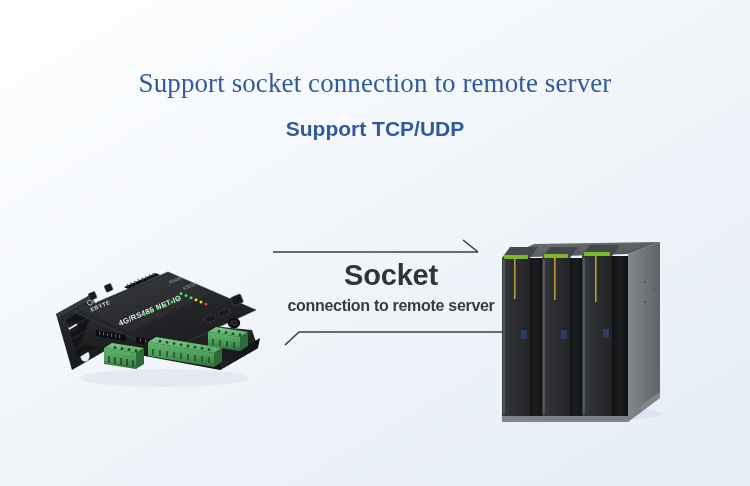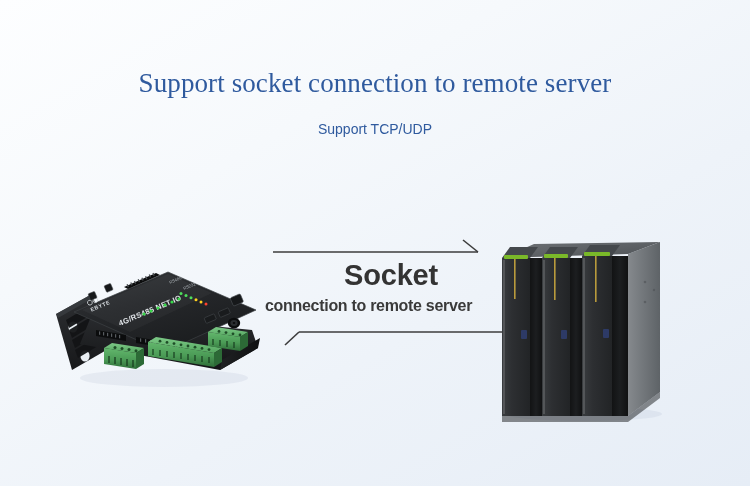--- a/index.html
+++ b/index.html
@@ -33,24 +33,24 @@
     font-size: 27px;
     line-height: 34px;
     color: #2f5a9e;
     letter-spacing: 0.1px;
     font-weight: 400;
     white-space: nowrap;
     font-family: Liberation Serif, serif;
   }
   .title-sub {
     margin-top: 16px;
-    font-size: 14px;
+    font-size: 21px;
     line-height: 26px;
     color: #2f5a9e;
-    font-weight: 400;
+    font-weight: 700;
     white-space: nowrap;
   }
 
   
   .center-block {
     position: absolute;
     left: 265px;
     top: 238px;
     width: 252px;
     height: 112px;
@@ -73,21 +73,21 @@
     line-height: 34px;
     font-weight: bold;
     color: #333333;
     letter-spacing: -0.2px;
   }
   .socket-sub {
     position: absolute;
     left: 0;
     top: 58px;
     width: 252px;
-    text-align: left;
+    text-align: center;
     font-size: 16px;
     line-height: 20px;
     font-weight: bold;
     color: #3a3a3a;
     letter-spacing: -0.3px;
     white-space: nowrap;
   }
 
   
   .device {

